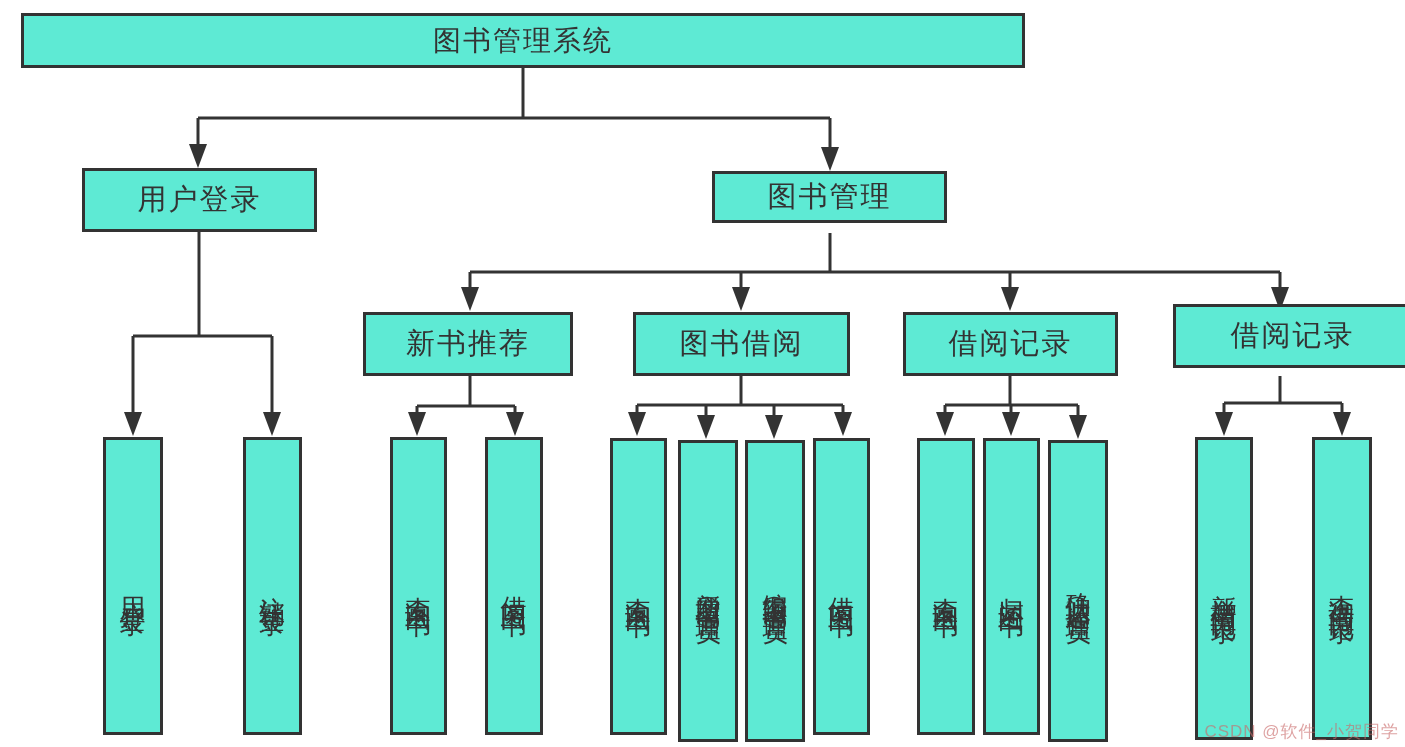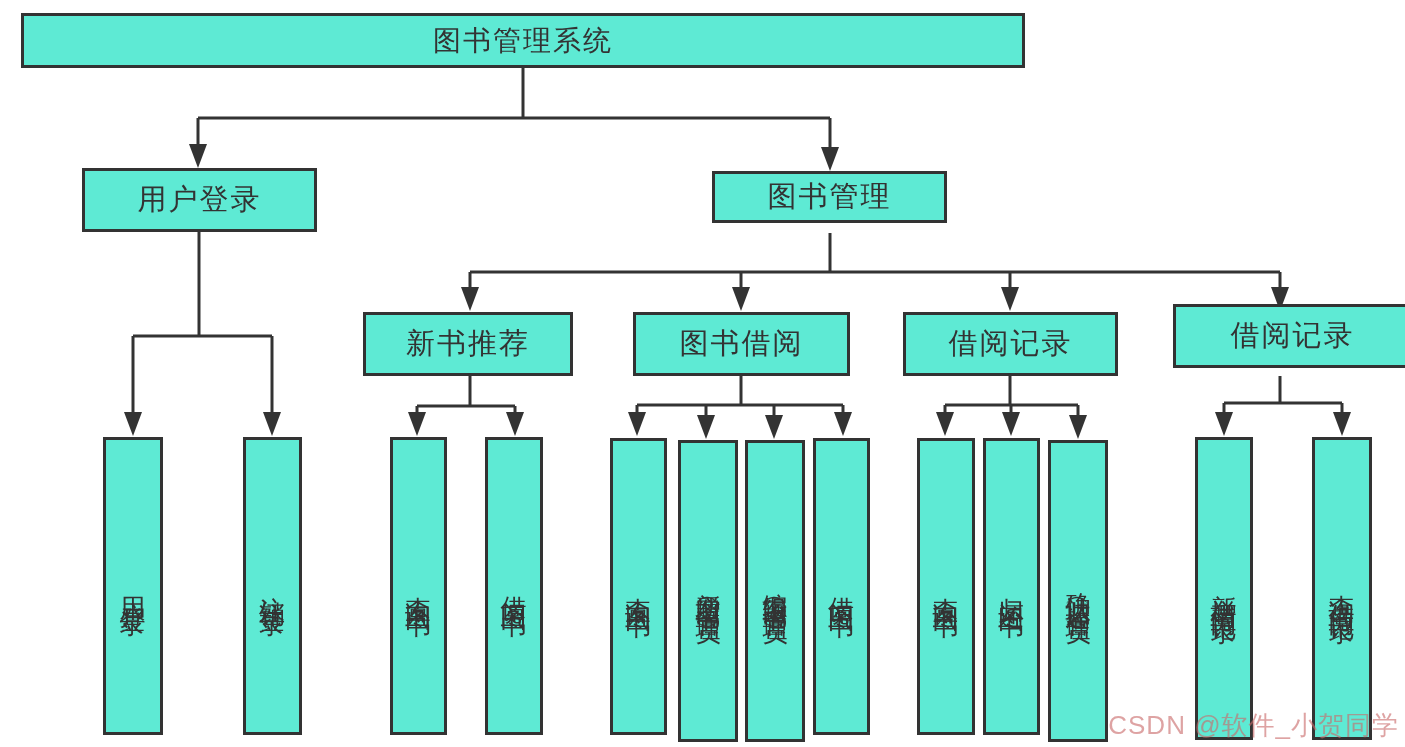--- a/index.html
+++ b/index.html
@@ -46,21 +46,21 @@
     letter-spacing: 5px;
     line-height: 1;
     white-space: nowrap;
   }
   .vbox.long { letter-spacing: 4px; font-size: 25px; }
   .watermark {
     position: absolute;
     right: 6px;
     bottom: 4px;
     z-index: 2;
-    font-size: 26px;
+    font-size: 17px;
     letter-spacing: 1px;
     color: rgba(201, 106, 106, 0.62);
     white-space: nowrap;
   }
 </style>
 </head>
 <body>
 
 <div id="canvas">
 

